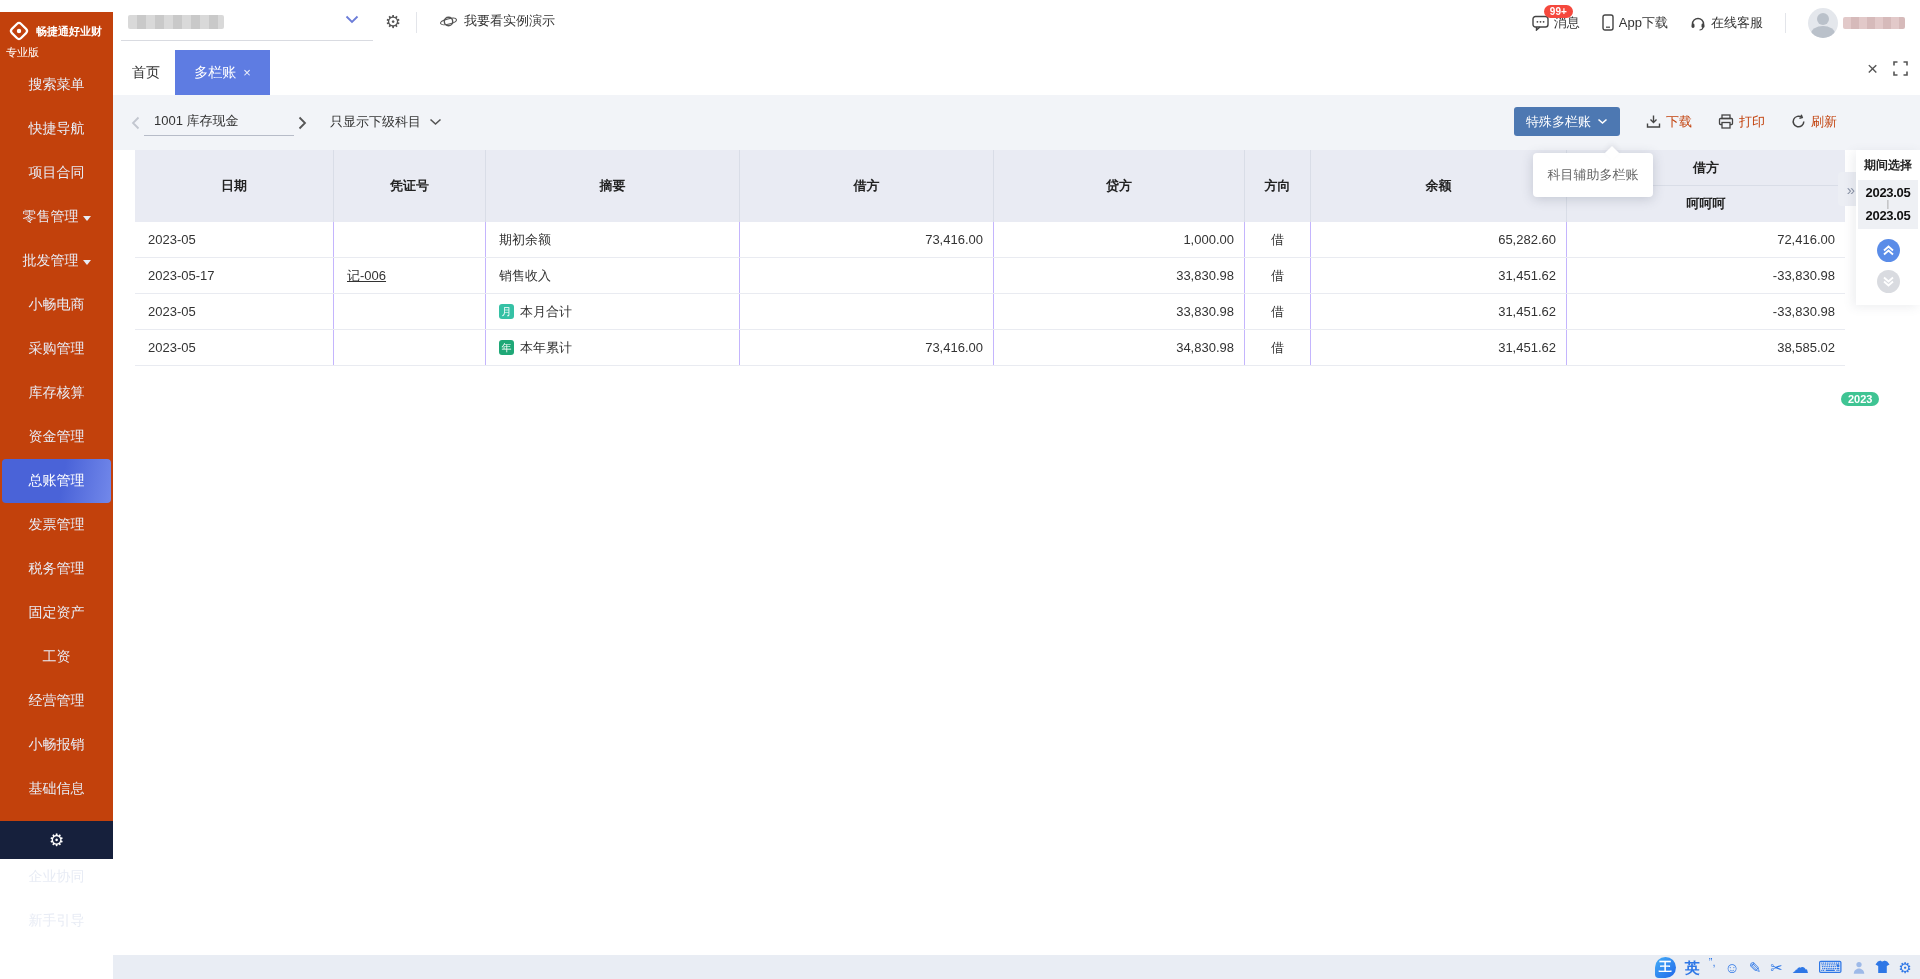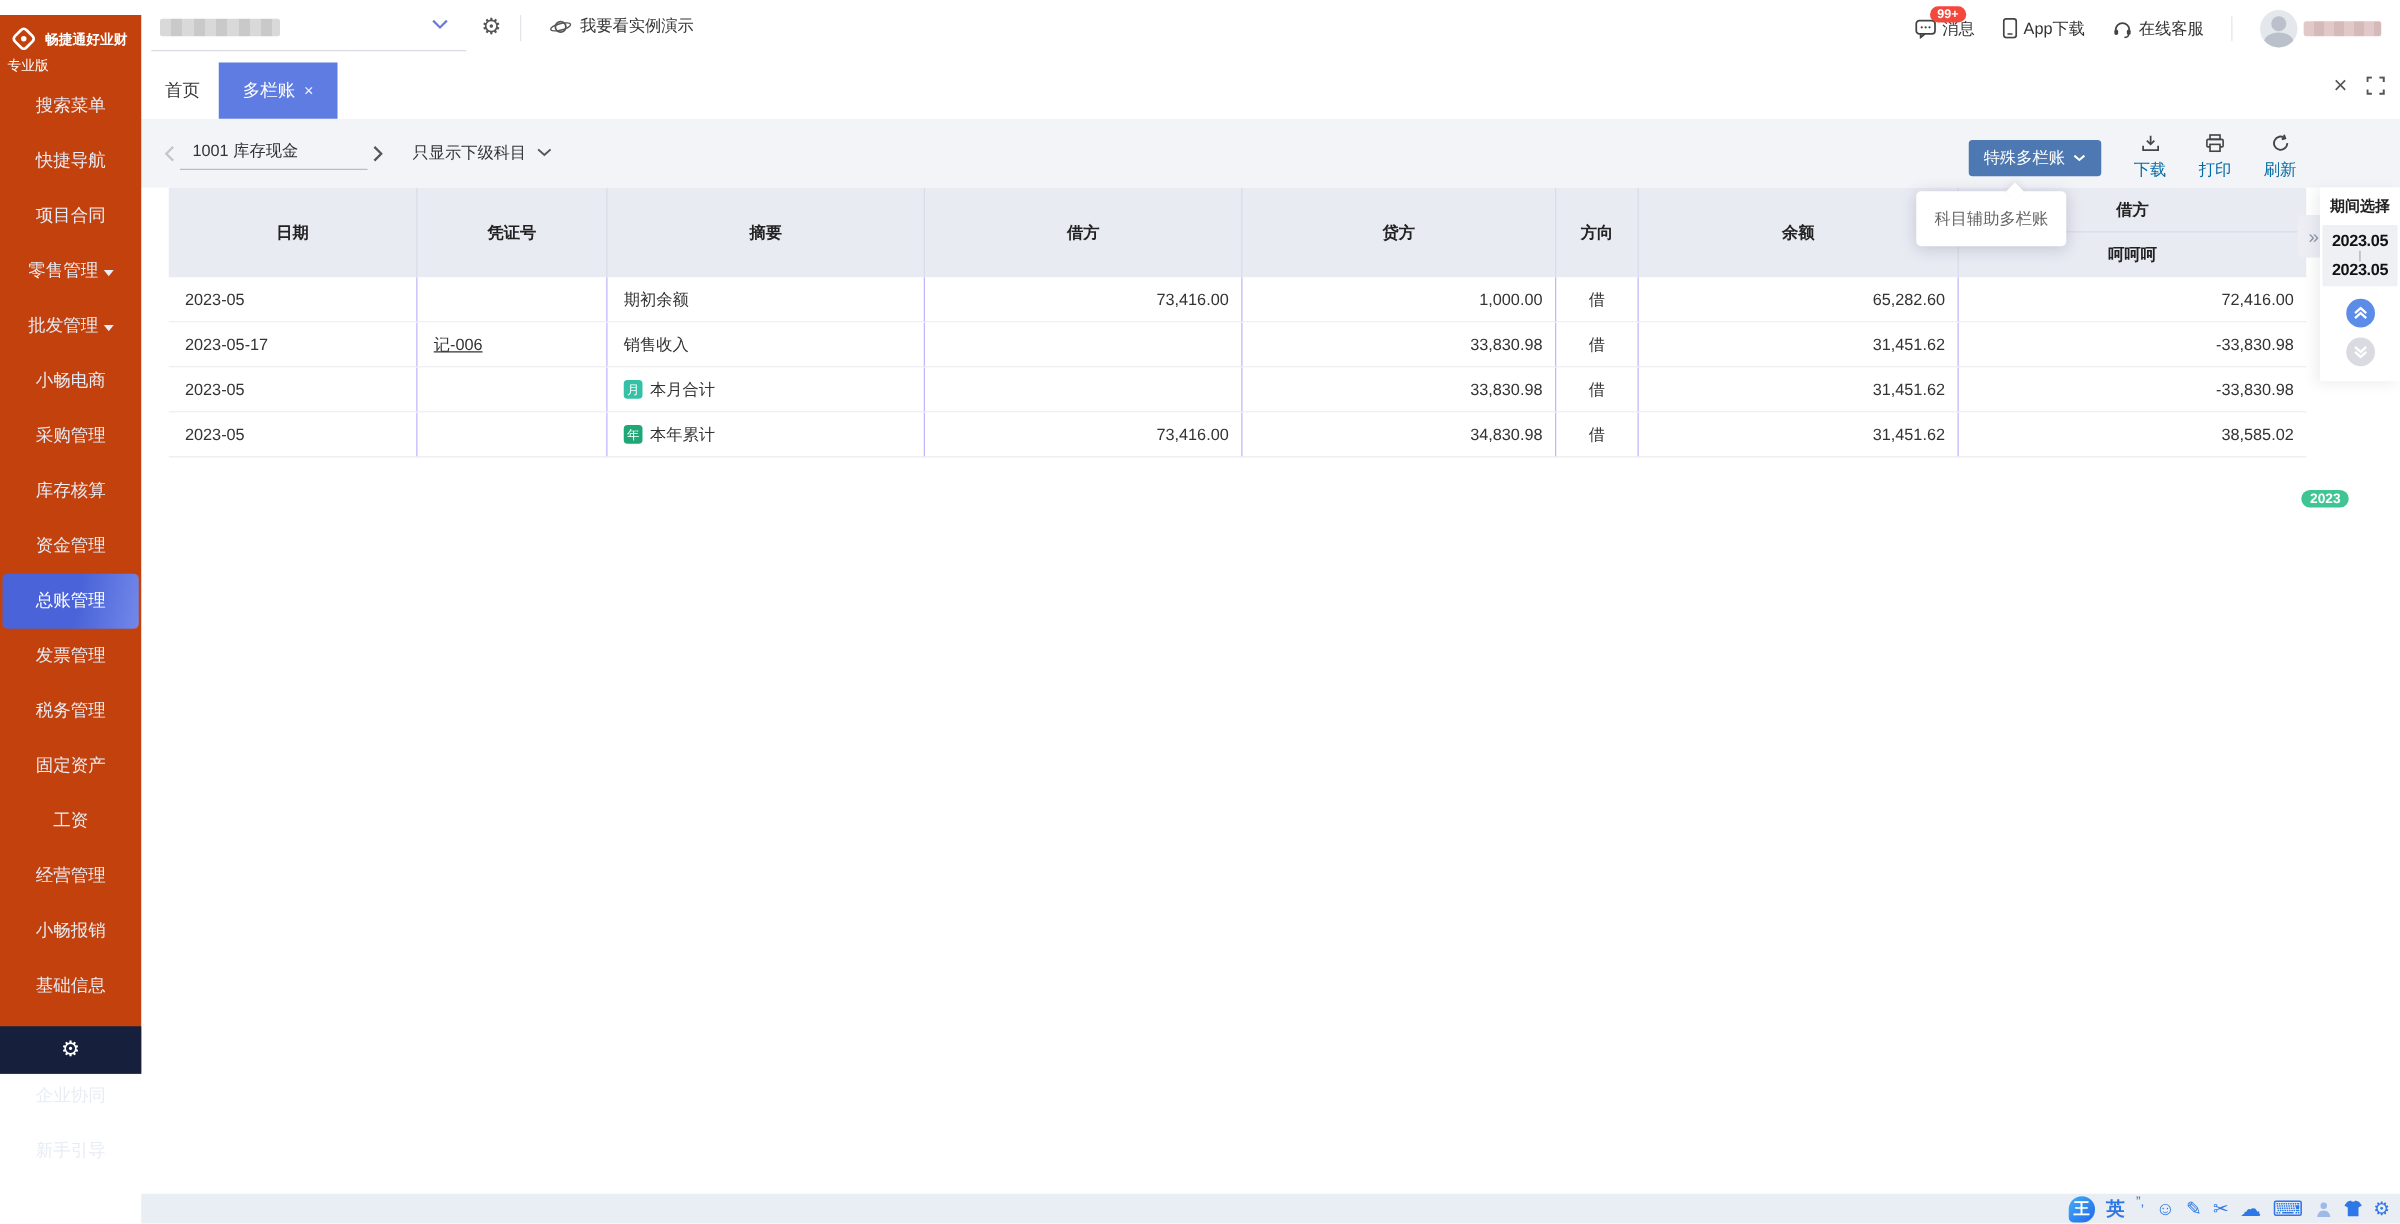--- a/index.html
+++ b/index.html
@@ -51,21 +51,21 @@
 
   
   .toolbar { position:absolute; left:113px; top:95px; width:1807px; height:55px; background:#f2f4f8; z-index:10; }
   .acct-nav { position:absolute; left:14px; top:14px; display:flex; align-items:center; }
   .acct-field { width:150px; border-bottom:1px solid #b7bcc8; padding:3px 6px 5px 10px; font-size:13px; color:#333; cursor:text; }
   .chev-btn { padding:0 4px; cursor:pointer; display:flex; align-items:center; }
   .scope-filter { position:absolute; left:217px; top:18px; display:flex; align-items:center; gap:8px; font-size:13px; color:#333; cursor:pointer; }
   .tool-right { position:absolute; right:83px; top:12px; display:flex; align-items:center; gap:26px; }
   .btn-special { background:#4d78b2; color:#fff; font-size:13px; border:none; border-radius:3px; height:29px; padding:0 12px;
                  display:flex; align-items:center; gap:6px; cursor:pointer; }
-  .tool-link { display:flex; align-items:center; gap:5px; font-size:13px; color:#0369a1; cursor:pointer;flex-direction:column; }
+  .tool-link { display:flex; align-items:center; gap:5px; font-size:13px; color:#c2410c; cursor:pointer; }
 
   
   .dropdown-pop { position:absolute; left:1533px; top:153px; width:120px; height:44px; background:#fff; border-radius:4px;
                   box-shadow:0 2px 12px rgba(60,70,90,.22); z-index:40; display:flex; align-items:center; justify-content:center;
                   font-size:13px; color:#666; cursor:pointer; }
   .dropdown-pop::before { content:""; position:absolute; top:-5px; left:74px; width:10px; height:10px; background:#fff;
                   transform:rotate(45deg); box-shadow:-2px -2px 5px rgba(60,70,90,.08); }
 
   
   .ledger { position:absolute; left:135px; top:150px; width:1710px; z-index:5; }

